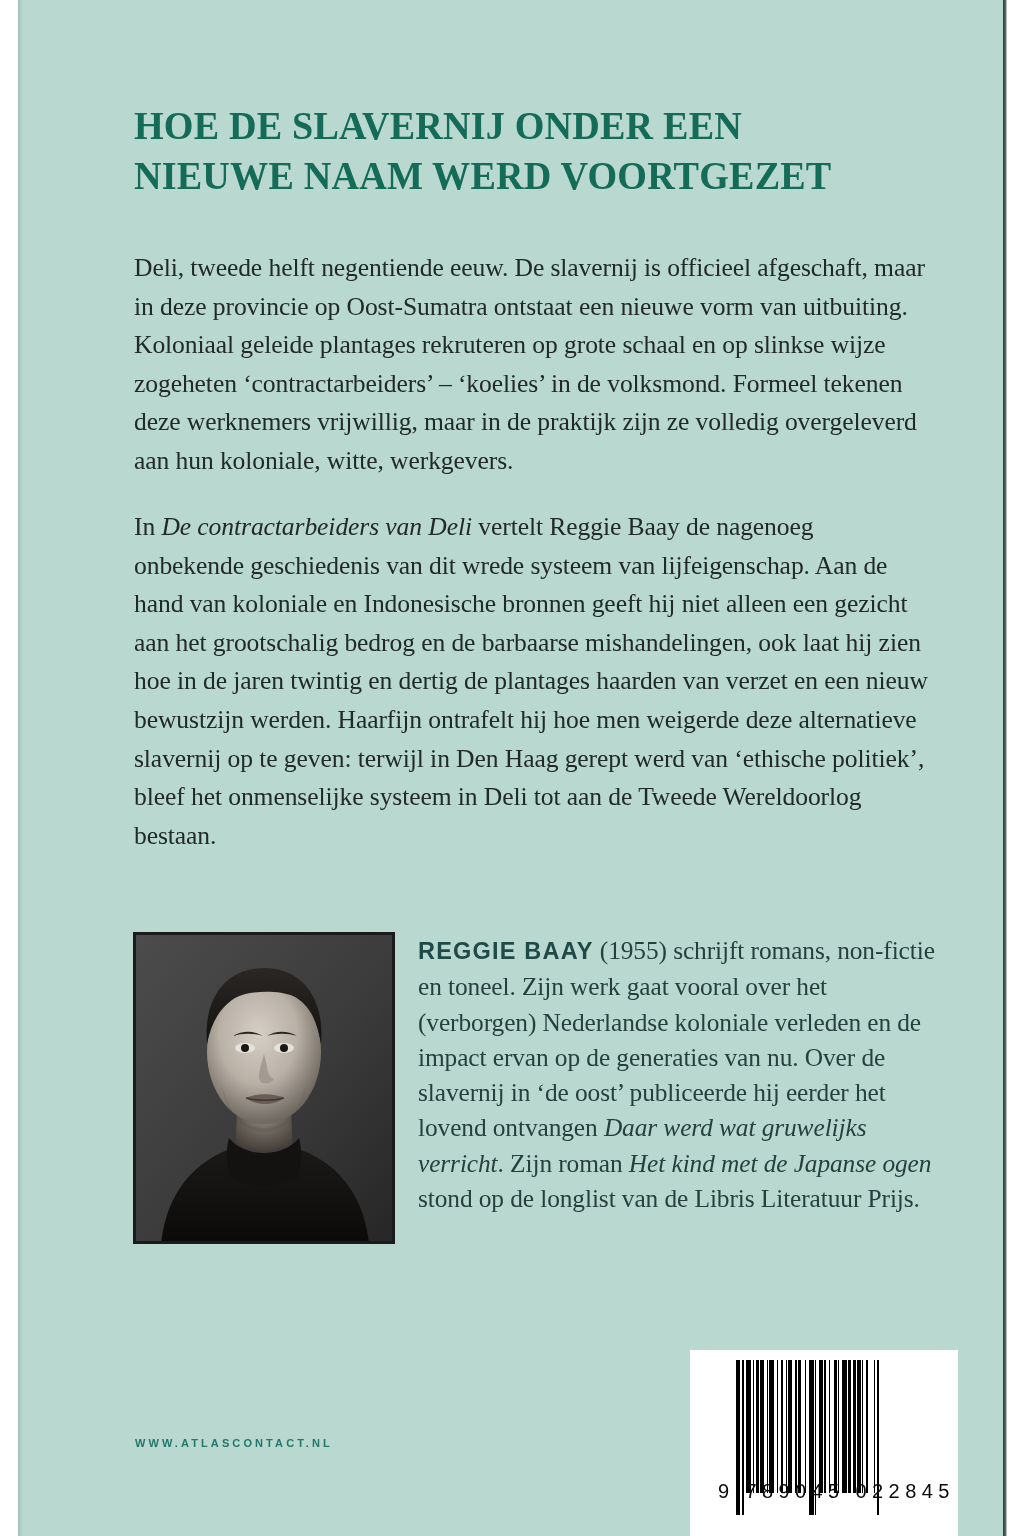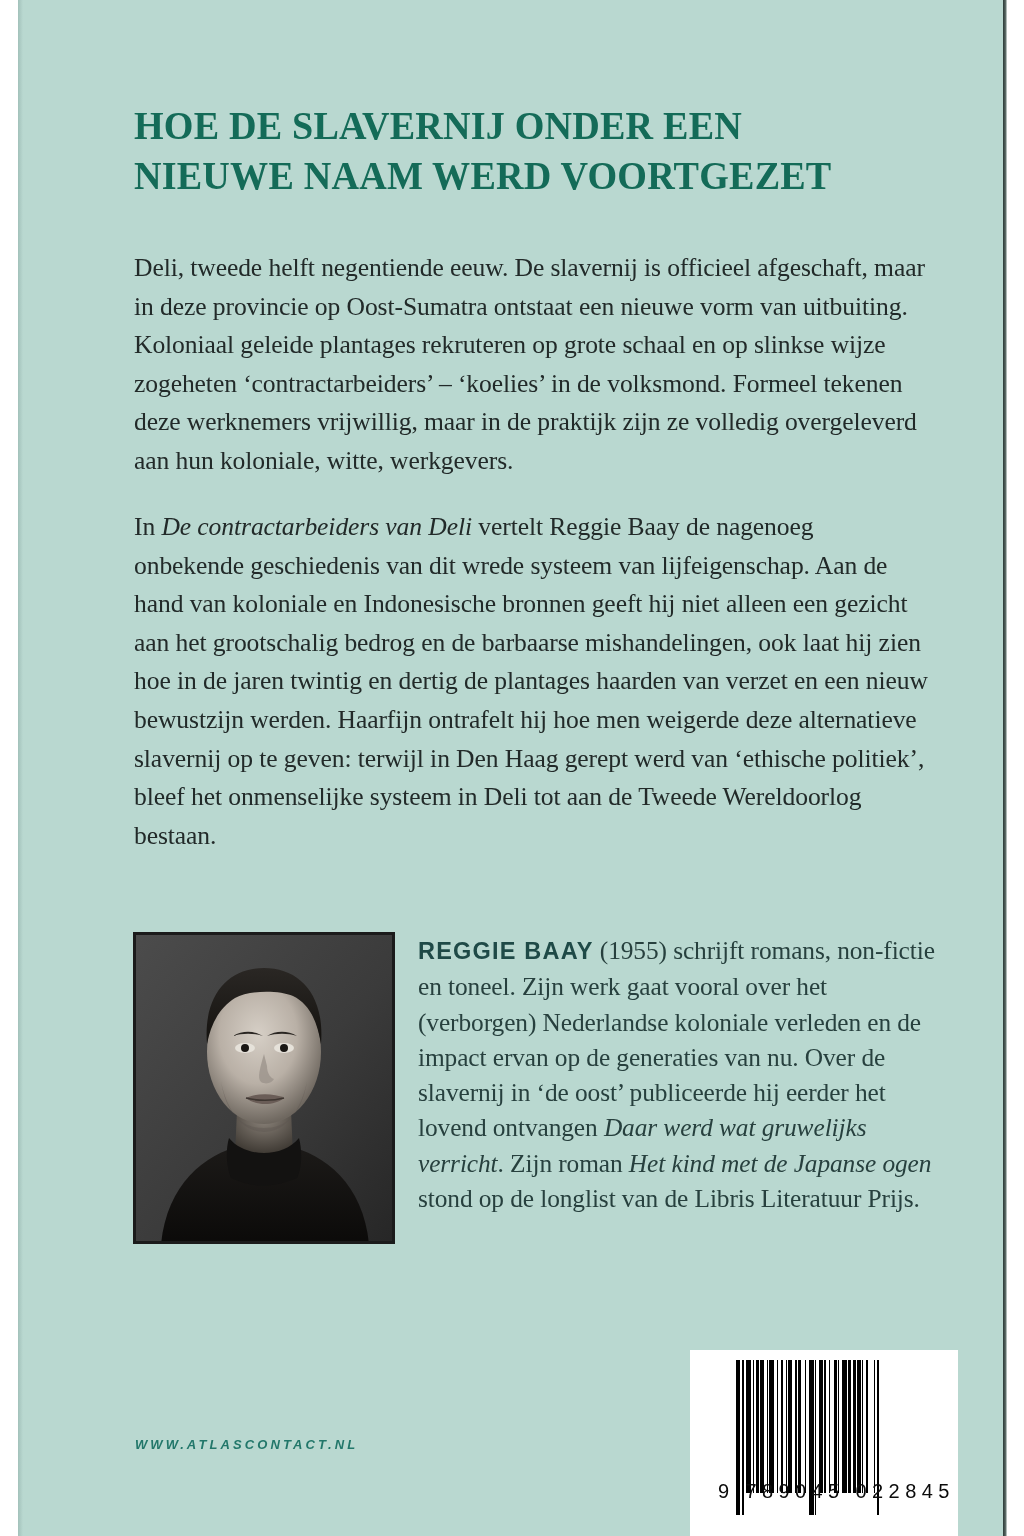--- a/index.html
+++ b/index.html
@@ -121,24 +121,23 @@
   }
   #bio i { font-style: italic; }
 
   
   #url {
     position: absolute;
     left: 117px;
     top: 1437px;
     color: #22776a;
     font-family: "Liberation Sans", sans-serif;
-    font-size: 13px;
+    font-size: 11px;
     font-weight: bold;
     letter-spacing: 3.1px;
-    font-style: italic;
   }
 
   
   #barcode-block {
     position: absolute;
     left: 672px;
     top: 1350px;
     width: 268px;
     height: 186px;
     background: #ffffff;

